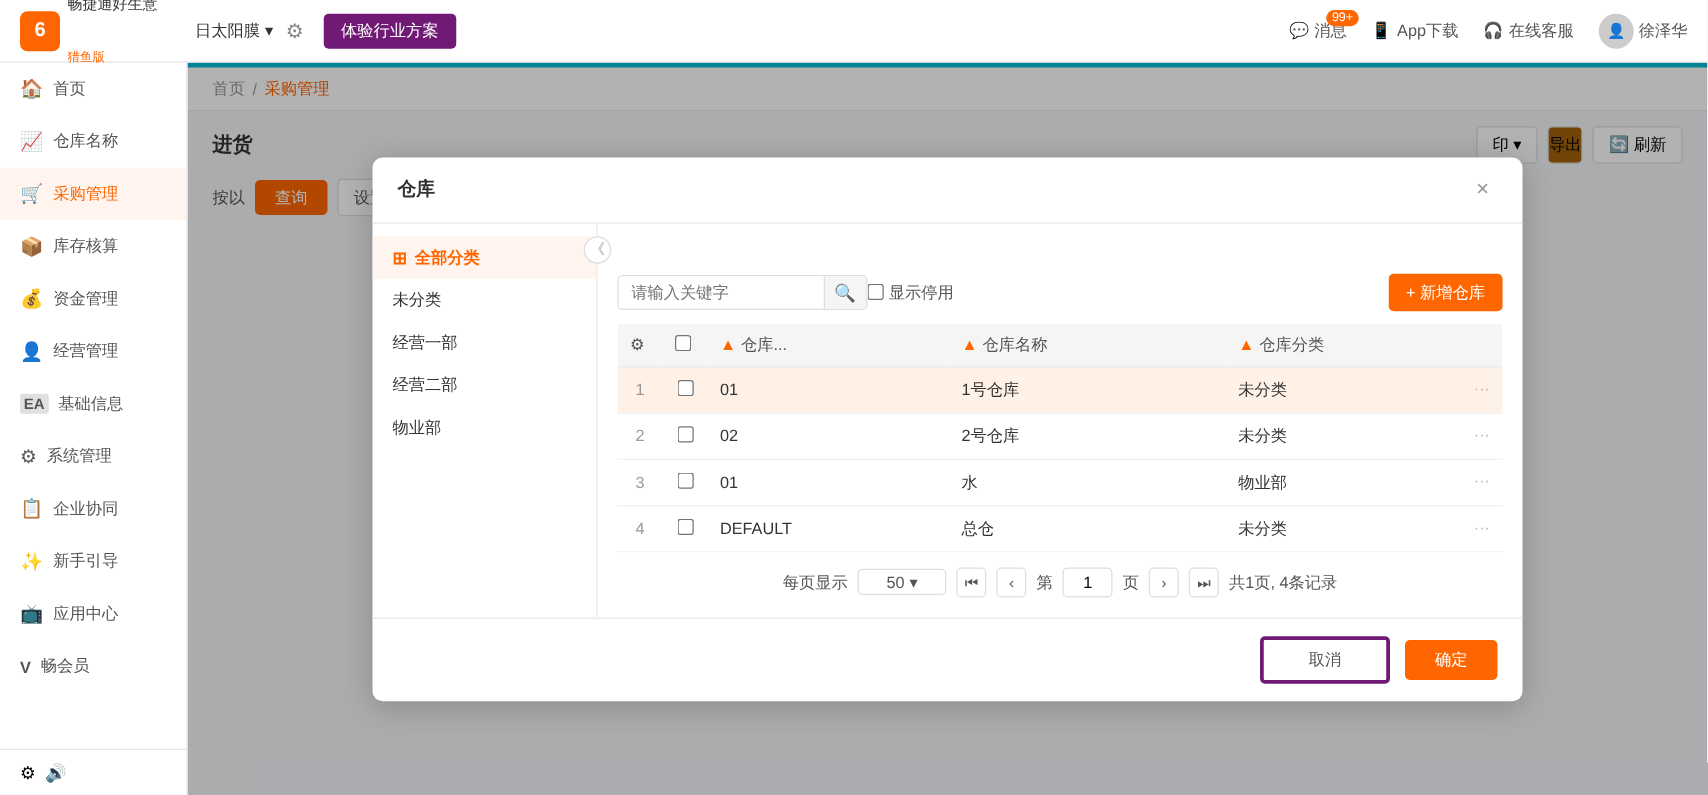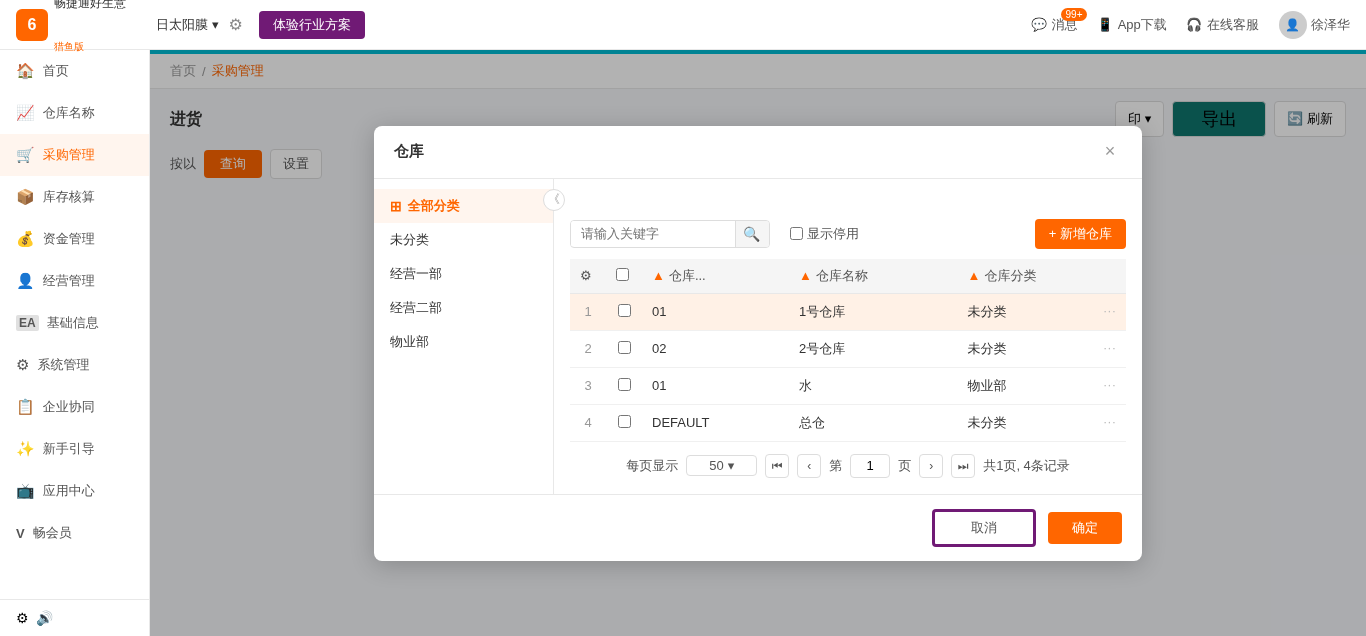--- a/index.html
+++ b/index.html
@@ -127,21 +127,21 @@
       top: 0; left: 0; right: 0; bottom: 0;
       background: rgba(0,0,0,0.3);
       z-index: 100;
       display: flex; align-items: center; justify-content: center;
     }
 
     
     .modal {
       background: #fff;
       border-radius: 8px;
-      width: 768px;
+      width: 920px;
       max-height: 560px;
       display: flex; flex-direction: column;
       box-shadow: 0 4px 24px rgba(0,0,0,0.2);
     }
     .modal-header {
       display: flex; align-items: center; justify-content: space-between;
       padding: 14px 20px;
       border-bottom: 1px solid #e8e8e8;
     }
     .modal-title { font-size: 15px; font-weight: bold; color: #333; }
@@ -182,21 +182,21 @@
     }
     .cat-icon { font-size: 14px; }
 
     
     .table-area {
       flex: 1;
       display: flex; flex-direction: column;
       padding: 12px 16px;
     }
     .table-toolbar {
-      display: flex; align-items: center; gap: 20px;
+      display: flex; align-items: center; gap: 0;
       margin-bottom: 10px;
       margin-top: 28px;
     }
     .search-box {
       display: flex; align-items: center;
       border: 1px solid #ddd;
       border-radius: 4px;
       overflow: hidden;
       width: 200px;
     }
@@ -396,21 +396,21 @@
     <div class="breadcrumb" style="margin-top:4px;">
       <span>首页</span>
       <span>/</span>
       <span class="breadcrumb-active">采购管理</span>
     </div>
 
     <div class="page-header">
       <div class="page-title">进货</div>
       <div style="display:flex;gap:8px;">
         <button style="border:1px solid #ddd;background:#fff;padding:5px 12px;border-radius:4px;cursor:pointer;font-size:13px;">印 ▾</button>
-        <button style="border:1px solid #ddd;background:#0f766e;padding:5px 28px;border-radius:4px;cursor:pointer;font-size:18px;">导出</button>
+        <button style="border:1px solid #ddd;background:#a16207;padding:5px 0;border-radius:4px;cursor:pointer;font-size:13px;">导出</button>
         <button style="border:1px solid #ddd;background:#fff;padding:5px 12px;border-radius:4px;cursor:pointer;font-size:13px;">🔄 刷新</button>
       </div>
     </div>
 
     <div style="padding:0 20px 8px;display:flex;align-items:center;gap:8px;flex-wrap:wrap;">
       <span style="font-size:13px;color:#555;">按以</span>
       <button style="background:#f60;color:#fff;border:none;border-radius:4px;padding:5px 16px;cursor:pointer;font-size:13px;">查询</button>
       <button style="border:1px solid #ddd;background:#fff;color:#555;border-radius:4px;padding:5px 12px;cursor:pointer;font-size:13px;">设置</button>
     </div>
 

